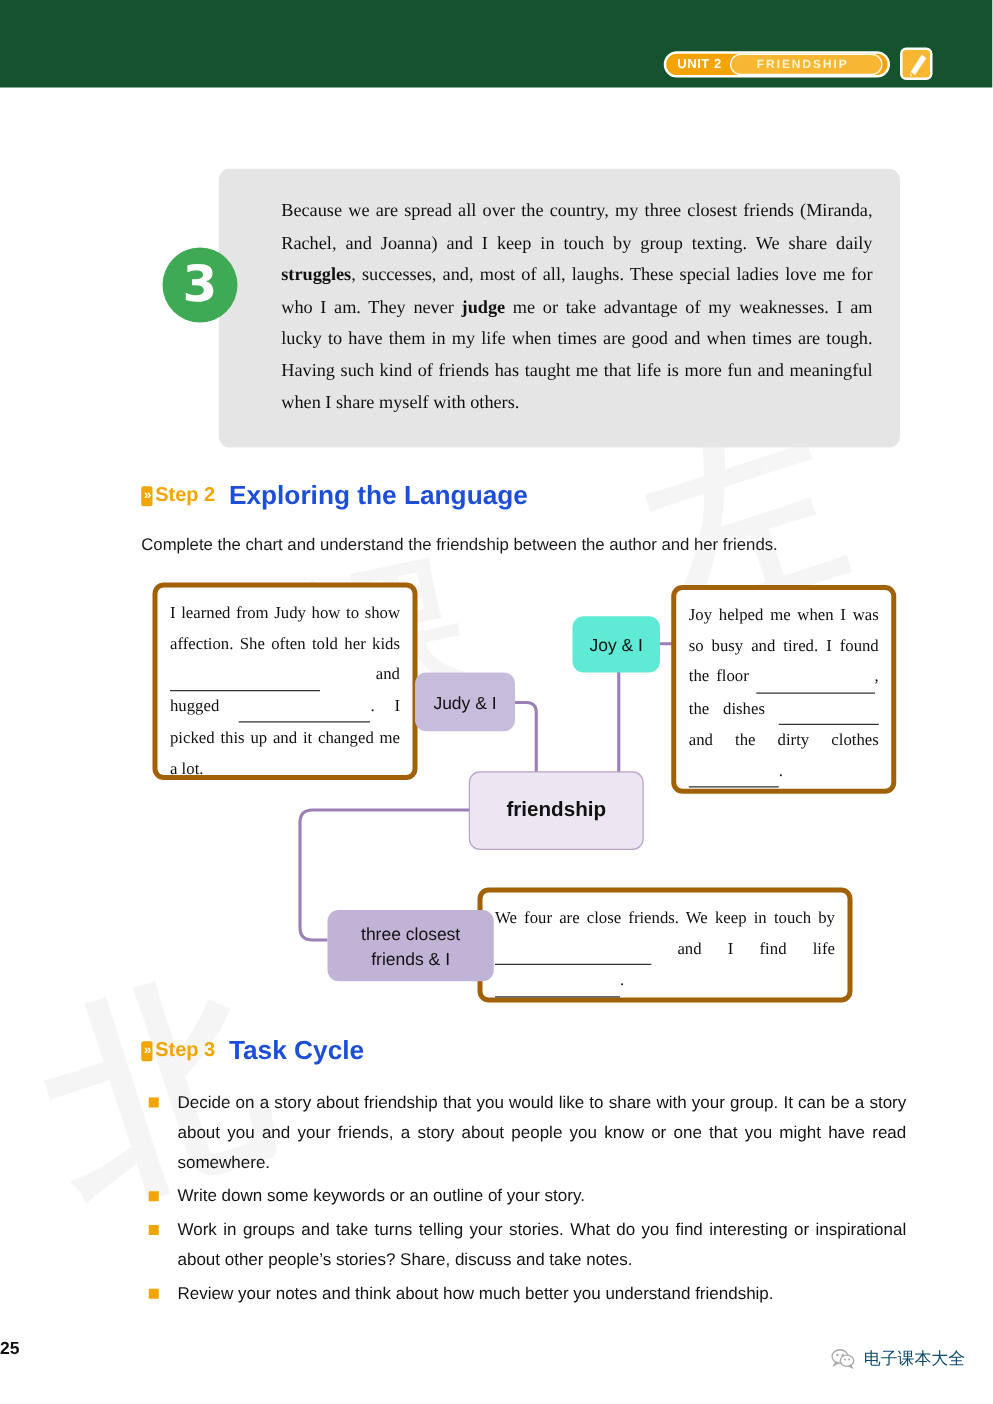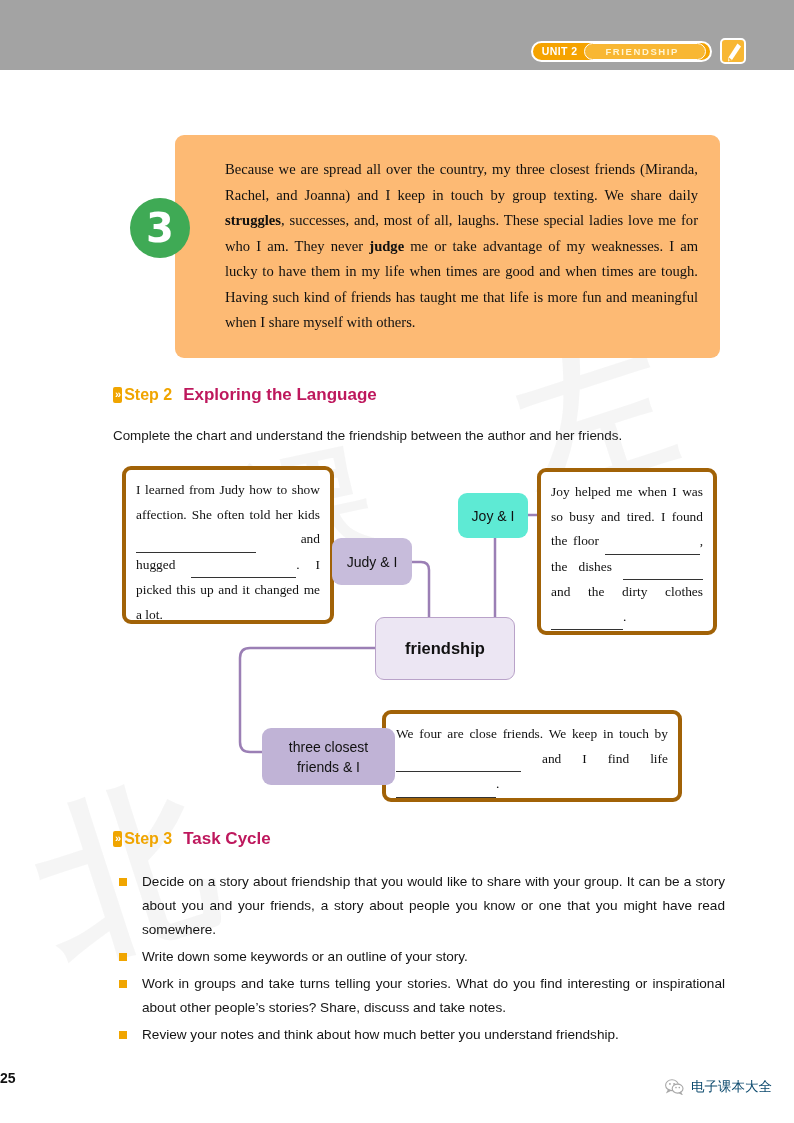--- a/index.html
+++ b/index.html
@@ -12,21 +12,21 @@
     position: relative;
     overflow: hidden;
   }
 
   
   .header-bar {
     position: absolute;
     top: 0; left: 0;
     width: 794px;
     height: 70px;
-    background: #a3a3a3;
+    background: #14532d;
   }
   .header-right {
     position: absolute;
     right: 48px;
     top: 38px;
     display: flex;
     align-items: center;
     gap: 8px;
   }
   .unit-pill {
@@ -82,21 +82,21 @@
   .wm2 { top: 760px; left: 40px;  transform: rotate(-18deg); font-size: 170px; }
   .wm3 { top: 430px; left: 250px; font-size: 120px; transform: rotate(-12deg); }
 
   .content { position: relative; z-index: 2; }
 
   
   .para-block {
     position: absolute;
     top: 135px; left: 175px;
     width: 545px;
-    background: #fdba74;
+    background: #e5e5e5;
     border-radius: 9px;
     padding: 22px 22px 22px 50px;
   }
   .para-text {
     font-family: "Liberation Serif", serif;
     font-size: 14.6px;
     line-height: 25.5px;
     color: #101010;
     text-align: justify;
   }
@@ -135,22 +135,22 @@
     border-radius: 2px;
     letter-spacing: -1px;
   }
   .step-num {
     color: #f0a500;
     font-size: 16px;
     font-weight: bold;
     margin-left: 2px;
   }
   .step-title {
-    color: #be185d;
-    font-size: 17px;
+    color: #1d4ed8;
+    font-size: 21px;
     font-weight: bold;
     margin-left: 11px;
   }
   .step2 { top: 385px; left: 113px; }
   .step3 { top: 829px; left: 113px; }
 
   .instruction {
     position: absolute;
     top: 428px; left: 113px;
     font-size: 13.4px;

